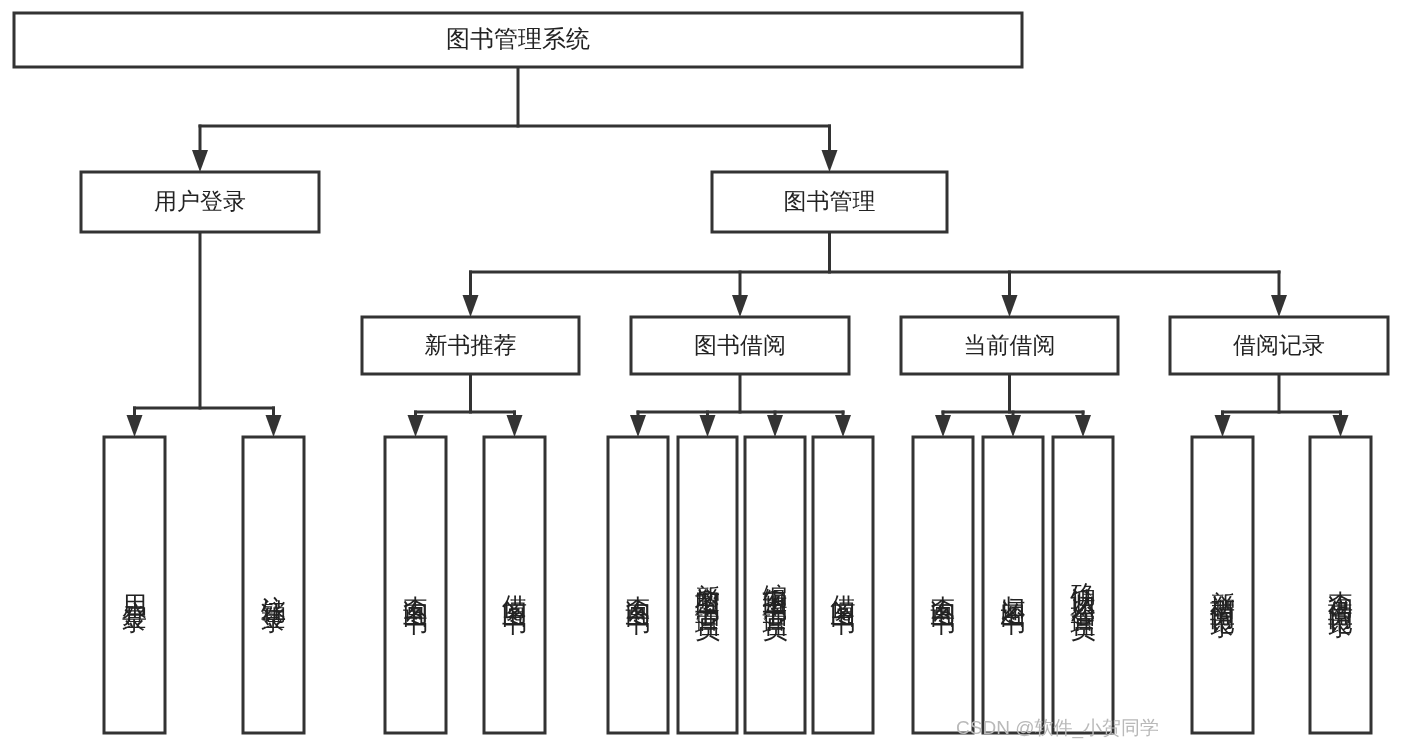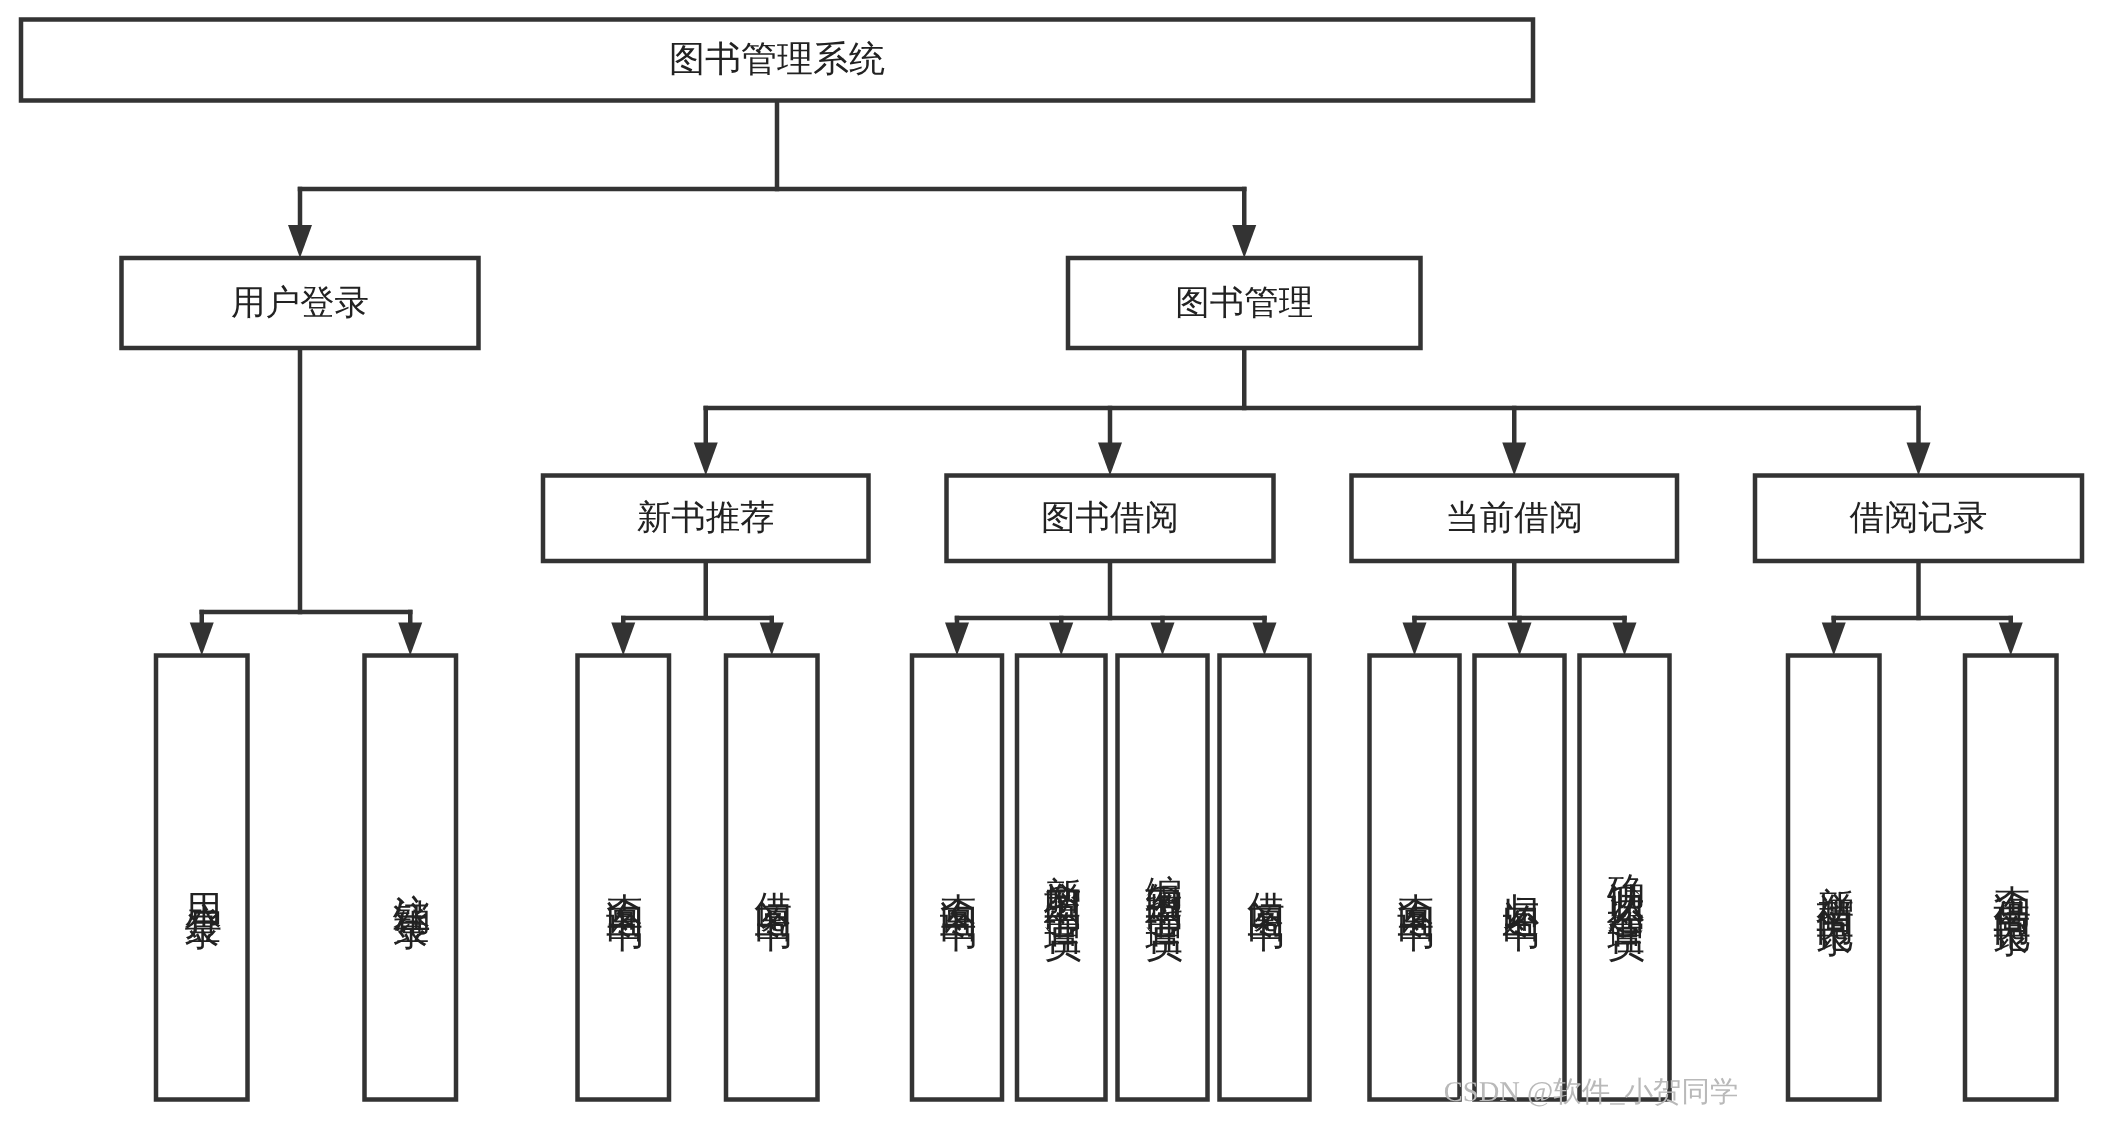--- a/index.html
+++ b/index.html
@@ -68,21 +68,21 @@
     align-items: center;
     justify-content: center;
     text-align: center;
     white-space: nowrap;
     pointer-events: none;
   }
   .watermark {
     position: absolute;
     right: 8px;
     bottom: 6px;
-    font-family: Liberation Serif, serif;
+    font-family: Liberation Sans, sans-serif;
     font-size: 19px;
     color: #b9b9b9;
     white-space: nowrap;
   }
 </style>
 </head>
 <body>
 
 <div id="diagram-root">
   <svg class="tree" viewBox="0 0 1405 747" xmlns="http://www.w3.org/2000/svg">

